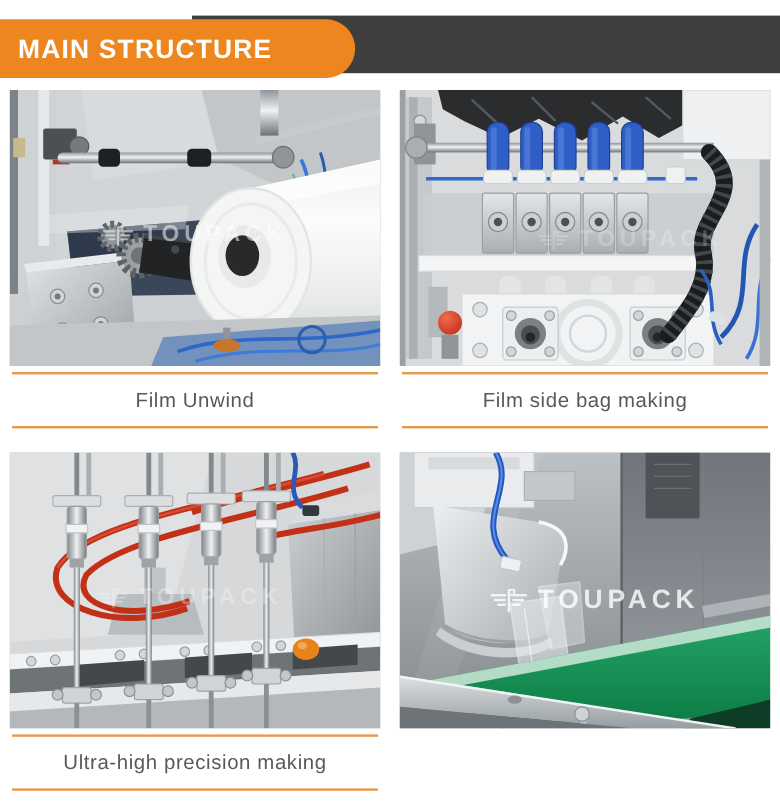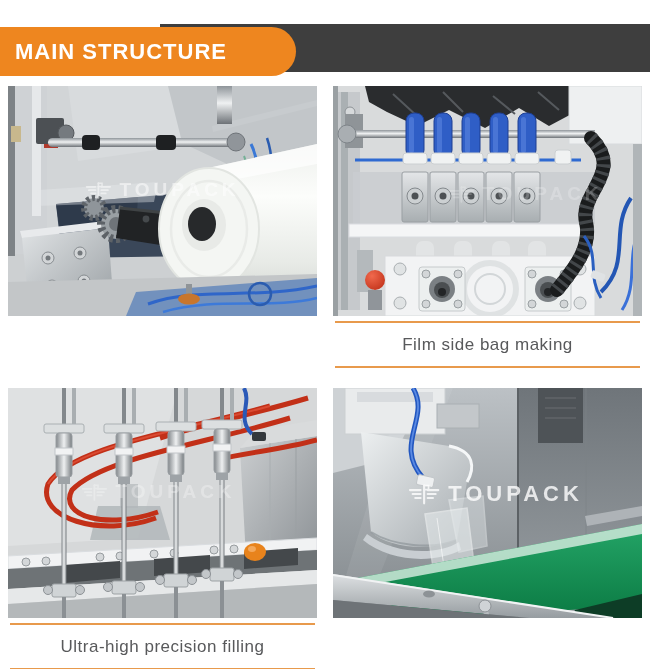--- a/index.html
+++ b/index.html
@@ -3,21 +3,21 @@
 <meta charset="utf-8">
 <style>
   html,body { margin:0; padding:0; }
   body {
     width:650px; height:669px; background:#ffffff; overflow:hidden;
     font-family:"Liberation Sans", sans-serif;
   }
   .page { position:relative; width:650px; height:669px; }
 
   
-  .hdr { position:relative; height:52px; margin-top:24px; }
+  .hdr { position:relative; height:52px; margin-top:13px; }
   .hdr-bar { position:absolute; left:160px; right:0; top:0; height:48px; background:#3E3E3E; }
   .hdr-pill {
     position:absolute; left:0; top:3px; width:296px; height:49px;
     background:#EE861F; border-radius:0 25px 25px 0;
     display:flex; align-items:center;
   }
   .hdr-title { color:#ffffff; font-size:22px; font-weight:700; letter-spacing:1px; padding-left:15px; }
 
   
   .grid { display:grid; grid-template-columns:309px 309px; column-gap:16px; padding:0 8px; }
@@ -30,21 +30,21 @@
     margin:5px 2px 0; height:43px;
     border-top:2px solid #E89A4C; border-bottom:2px solid #E89A4C;
     display:flex; align-items:center; justify-content:center;
   }
   .caption span { color:#58595B; font-size:17px; letter-spacing:.5px; }
 
   
   .wm {
     position:absolute; display:flex; align-items:center; gap:7px;
     color:#ffffff; font-weight:700; white-space:nowrap; pointer-events:none;
-    letter-spacing:4px; transform:translate(-50%,-50%);
+    letter-spacing:4px; transform:translate(-50%,-50%);margin-top:17px;
   }
   .wm svg { flex:0 0 auto; }
   .wm1 { left:154px; top:104px; font-size:19px; opacity:.52; }
   .wm2 { left:192px; top:108px; font-size:19px; opacity:.22; }
   .wm3 { left:150px; top:104px; font-size:19px; opacity:.30; }
   .wm4 { left:162px; top:106px; font-size:22px; opacity:.80; }
 </style>
 </head>
 <body>
 
@@ -148,20 +148,23 @@
                 <path d="M6 12.5 H15"></path>
                 <path d="M9 17 H15"></path>
               <path d="M23 8 H35"></path>
                 <path d="M23 12.5 H32"></path>
                 <path d="M23 17 H29"></path>
             </g>
           </svg>
           <span>TOUPACK</span>
         </div>
       </figure>
+      <div class="caption">
+        <span>Film Unwind</span>
+      </div>
     </div>
 
     <div class="card">
       <figure class="photo" style="margin:0">
         <svg class="scene" viewBox="0 0 309 230" preserveAspectRatio="none">
           <defs>
             <linearGradient id="b-rod" x1="0" y1="0" x2="0" y2="1">
               <stop offset="0" stop-color="#8f959a"></stop>
                 <stop offset=".45" stop-color="#eff1f2"></stop>
                 <stop offset="1" stop-color="#6d7277"></stop>
@@ -415,21 +418,21 @@
                 <path d="M9 17 H15"></path>
               <path d="M23 8 H35"></path>
                 <path d="M23 12.5 H32"></path>
                 <path d="M23 17 H29"></path>
             </g>
           </svg>
           <span>TOUPACK</span>
         </div>
       </figure>
       <div class="caption">
-        <span>Ultra-high precision filling</span>
+        <span>Ultra-high precision making</span>
       </div>
     </div>
 
     <div class="card row2">
       <figure class="photo" style="margin:0">
         <svg class="scene" viewBox="0 0 309 230" preserveAspectRatio="none">
           <defs>
             <linearGradient id="s-L" x1="0" y1="0" x2="0" y2="1">
               <stop offset="0" stop-color="#bcc1c5"></stop>
                 <stop offset="1" stop-color="#82888c"></stop>

